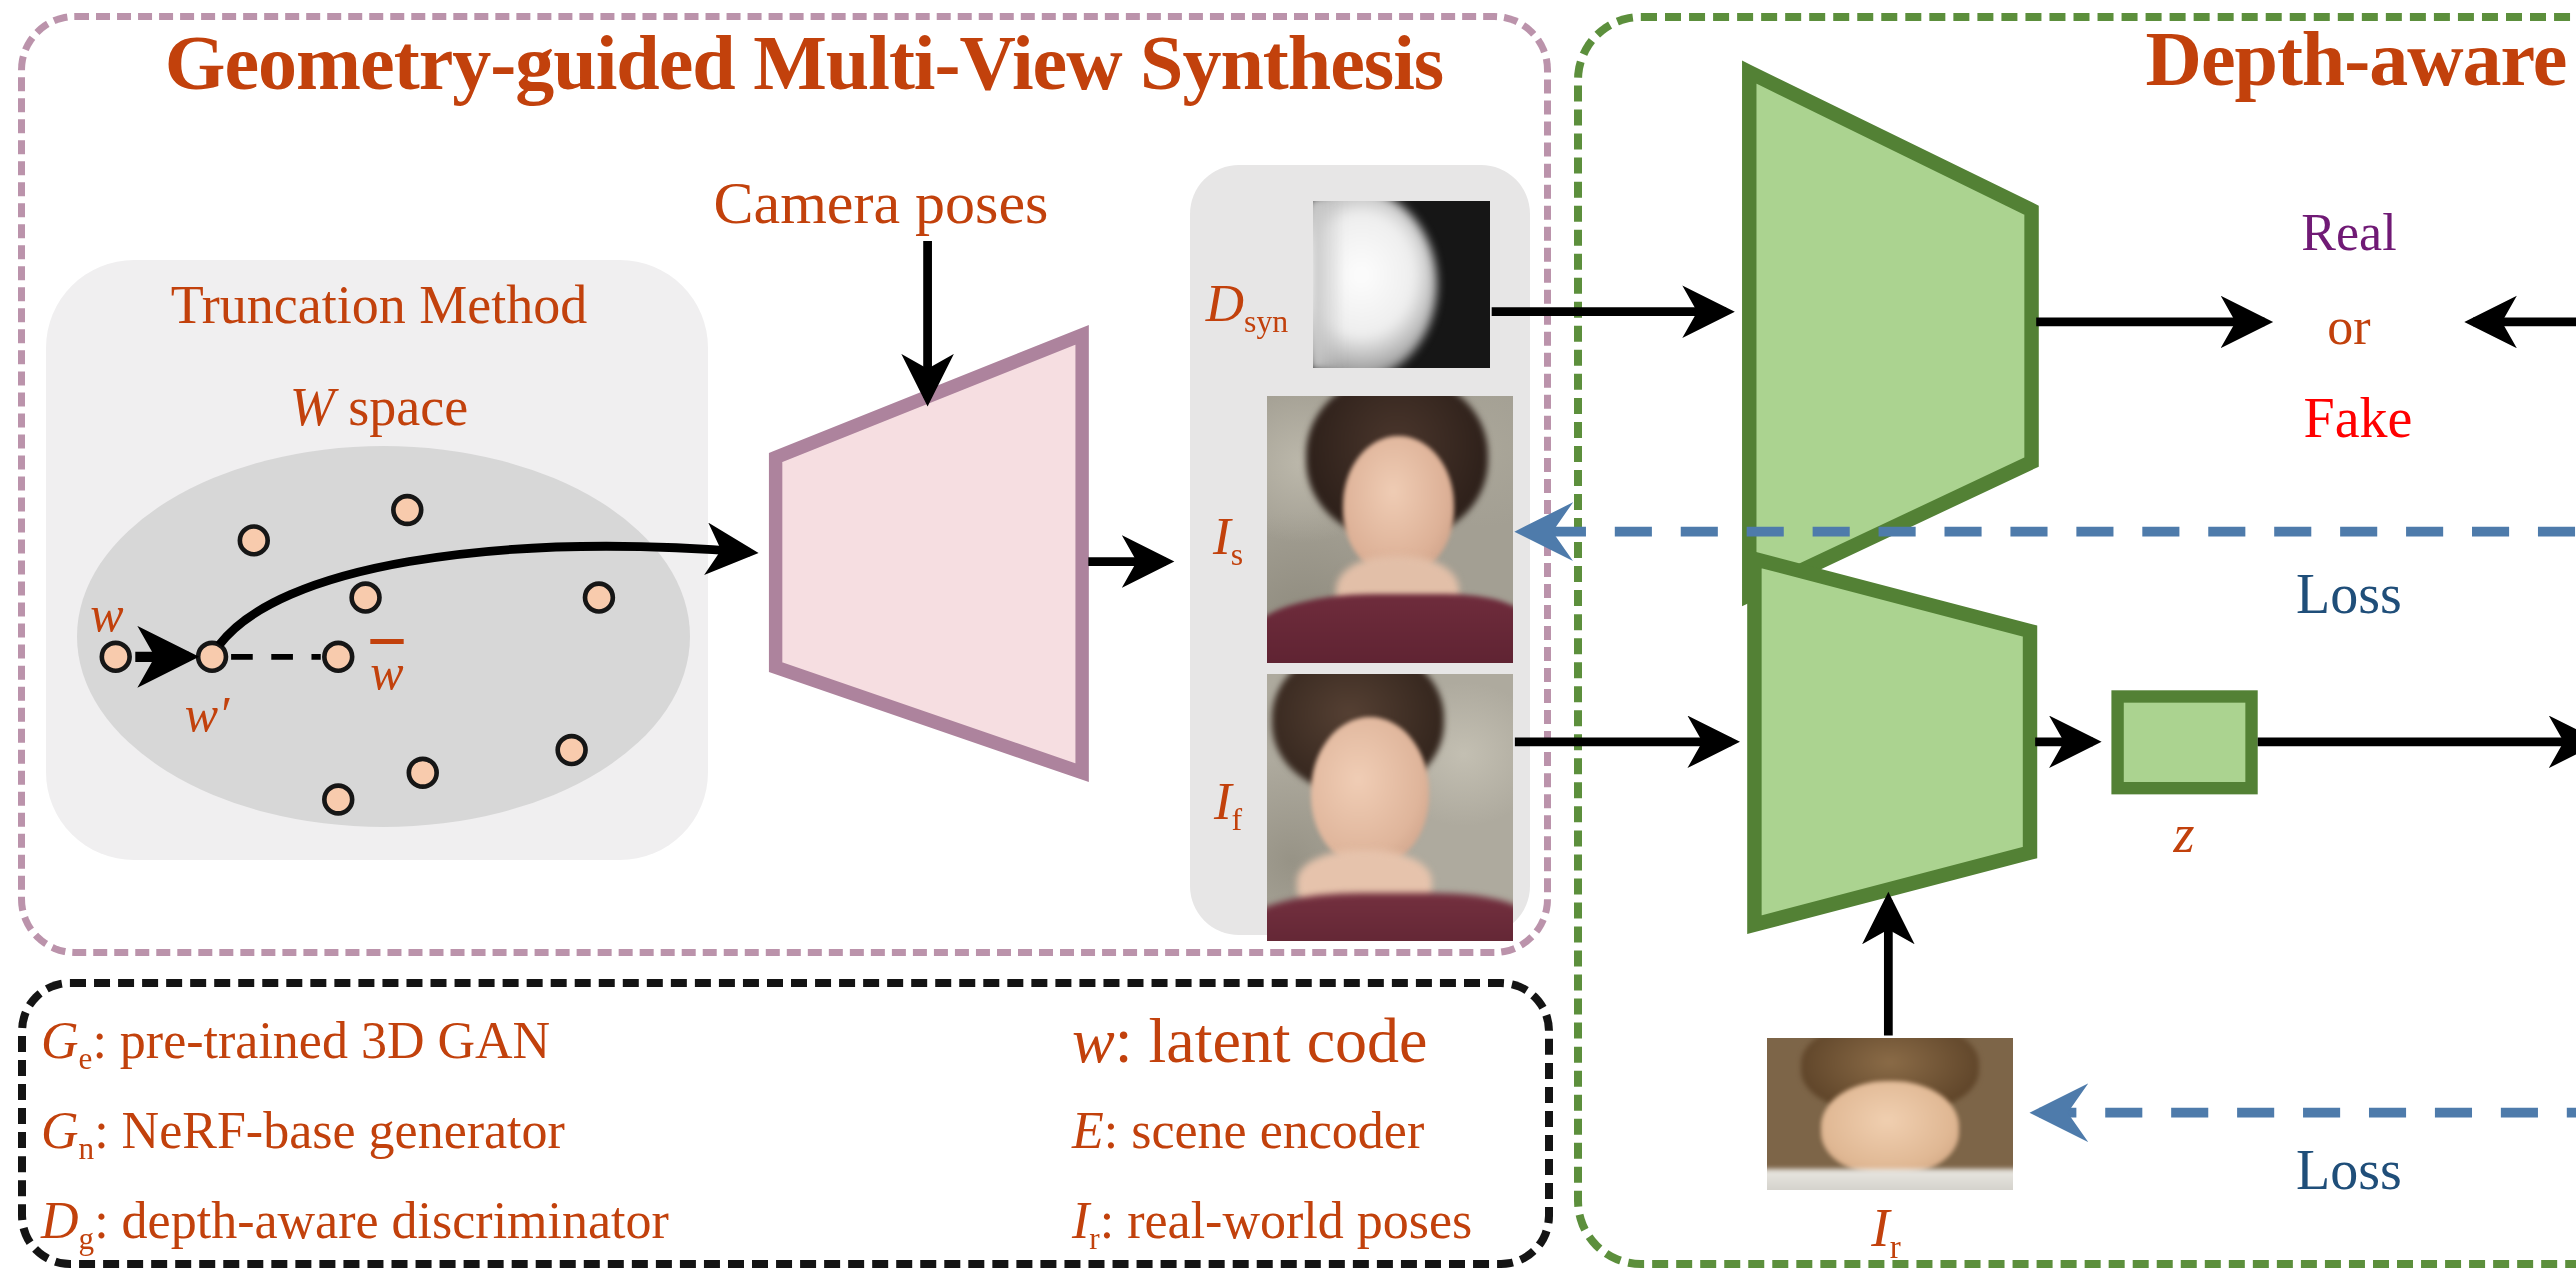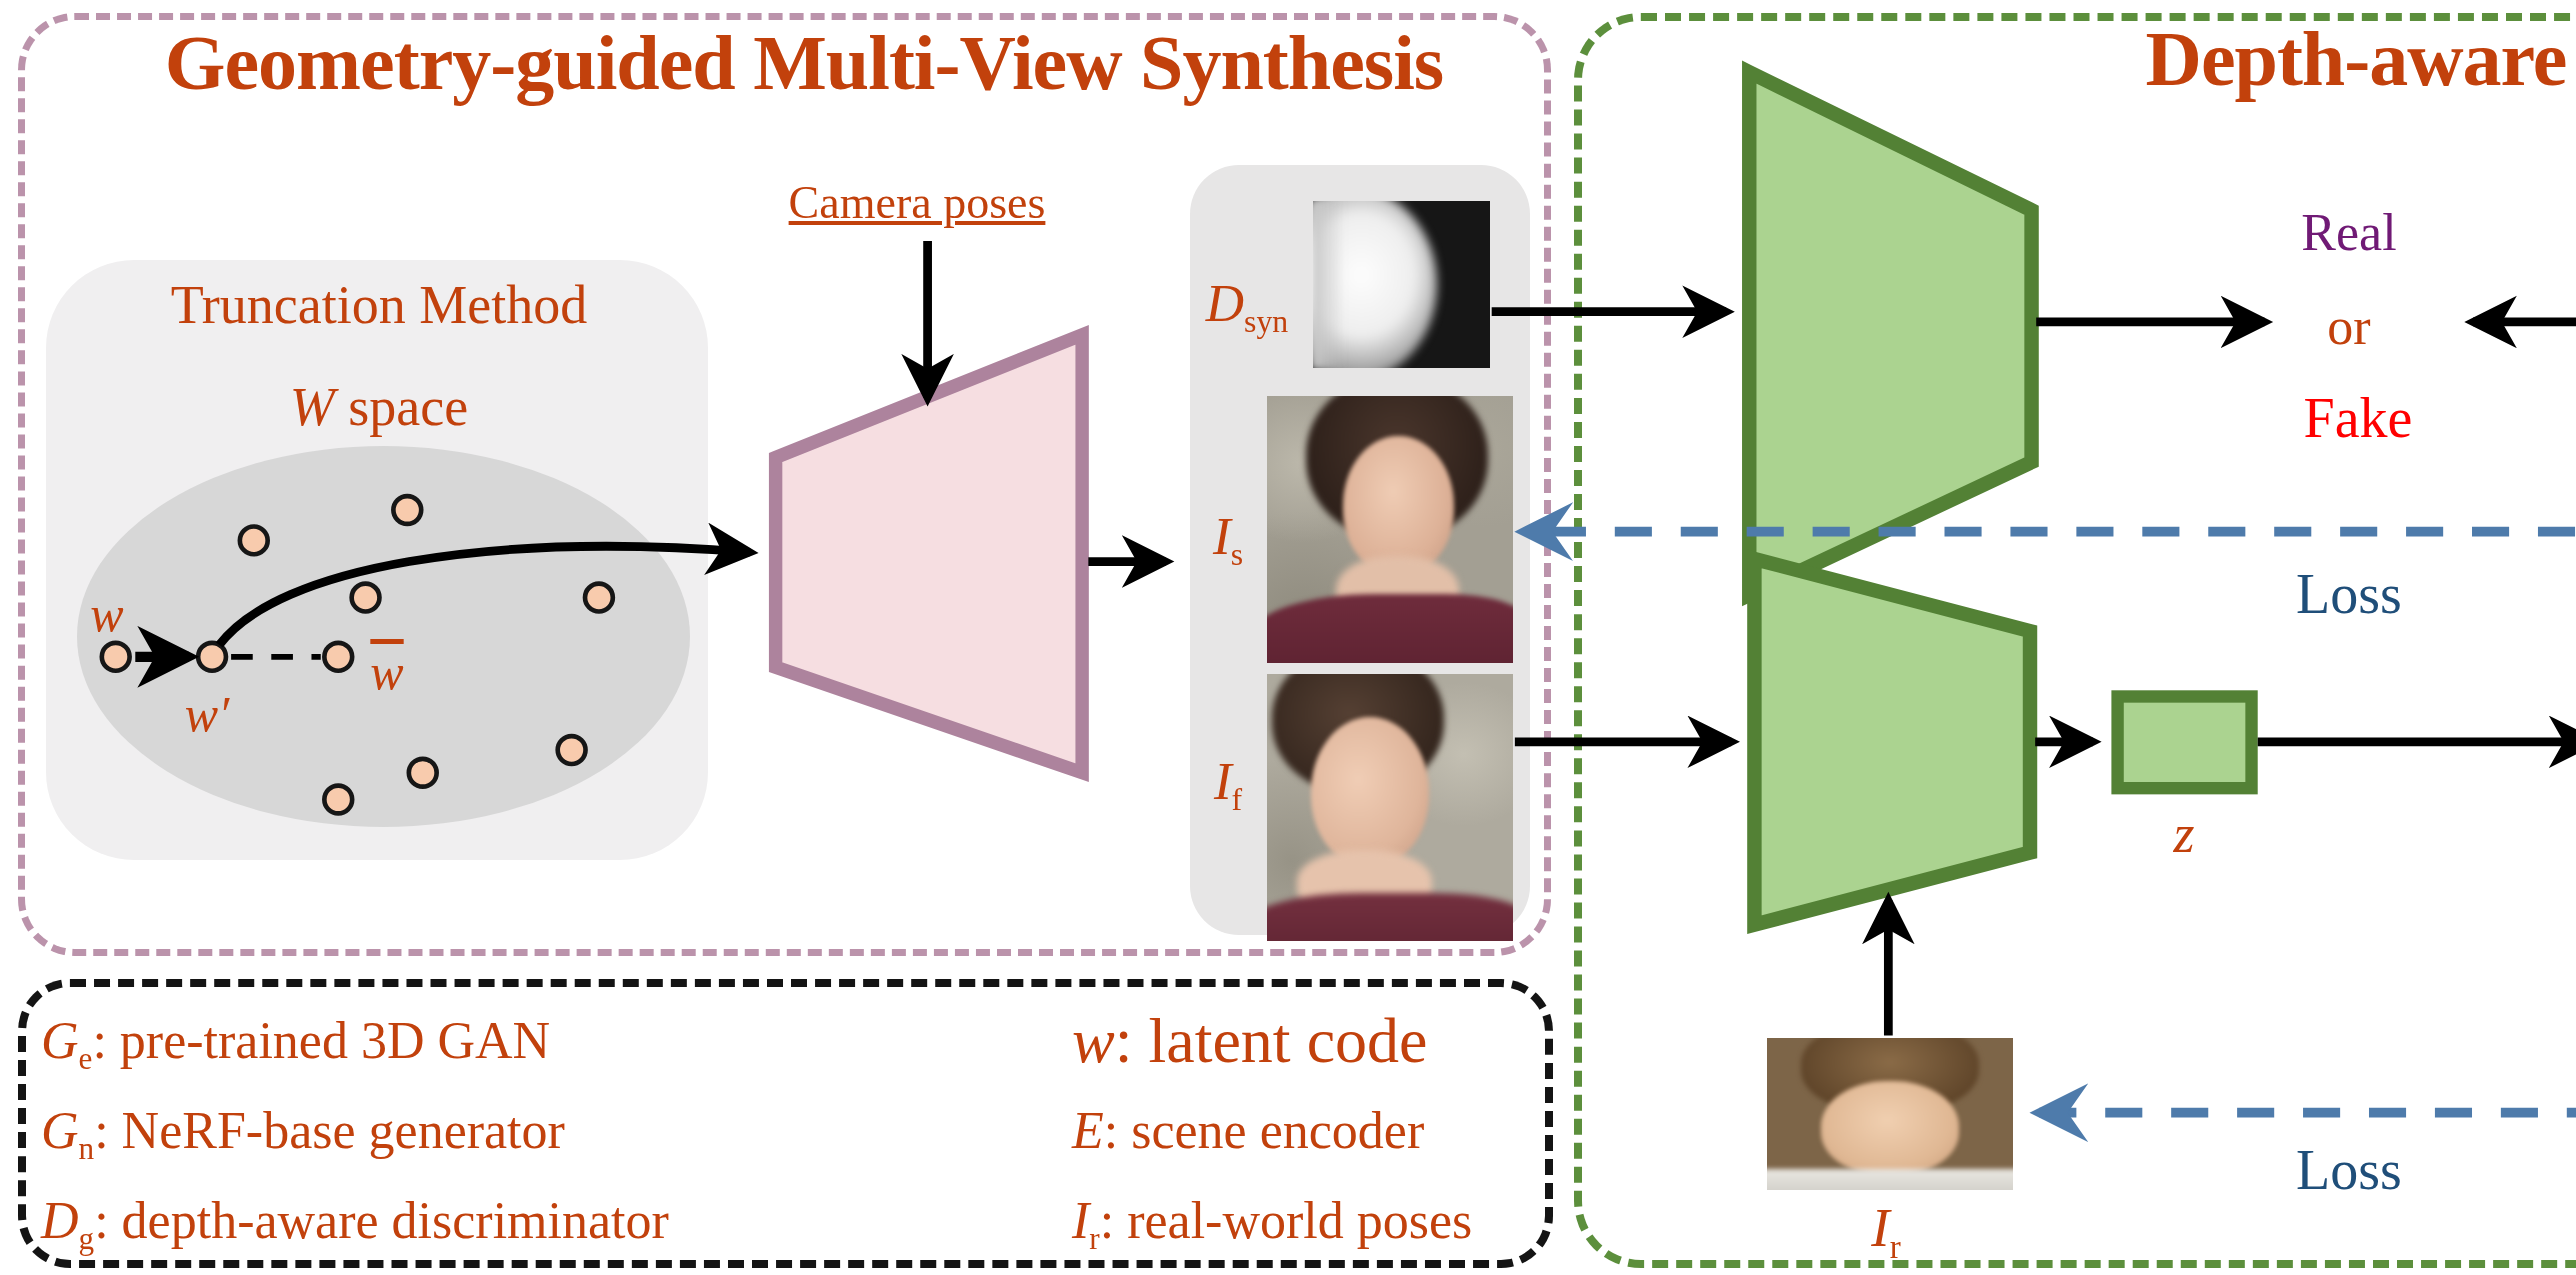--- a/index.html
+++ b/index.html
@@ -37,21 +37,21 @@
 
 <div class="grayblock" style="left:46px;top:260px;width:662px;height:600px;border-radius:88px;background:#f0eff0;"></div>
 <div class="grayblock" style="left:77px;top:446px;width:613px;height:381px;border-radius:50%;background:#d7d7d7;"></div>
 <div class="lbl" style="left:379px;top:305px;font-size:54px;">Truncation Method</div>
 <div class="lbl" style="left:379px;top:407px;font-size:54px;"><span class="sym">W</span><span> space</span></div>
 <div class="lbl sym" style="left:107px;top:614px;font-size:50px;">w</div>
 <div class="lbl sym" style="left:207px;top:714px;font-size:50px;">w′</div>
 <div class="lbl overbar" style="left:387px;top:672px;font-size:50px;">w</div>
 
 <div class="lbl" style="left:923px;top:571px;font-size:66px;"><span class="sym">G</span><sub>e</sub></div>
-<div class="lbl" style="left:917px;top:203px;font-size:46px;text-decoration:underline;">Camera poses</div>
+<div class="lbl" style="left:881px;top:203px;font-size:60px;">Camera poses</div>
 
 <div class="grayblock" style="left:1190px;top:165px;width:340px;height:770px;border-radius:49px;"></div>
 
 <div class="depth" style="left:1313px;top:201px;width:177px;height:167px;">
   <div style="left:-25%;top:-8%;width:95%;height:116%;border-radius:50%;background:radial-gradient(ellipse at 55% 45%, #fdfdfd 0%, #eeeeee 40%, #a9a9a9 62%, #3a3a3a 82%, transparent 92%);filter:blur(4.6px);"></div>
   <div style="left:0;top:0;width:18%;height:100%;background:linear-gradient(90deg,#c9c9c9,transparent);filter:blur(3.1px);"></div>
 </div>
 <div class="lbl" style="left:1247px;top:303px;font-size:53px;"><span class="sym">D</span><sub>syn</sub></div>
 
 <div class="photo" style="left:1267px;top:396px;width:246px;height:267px;">
@@ -63,21 +63,21 @@
 </div>
 <div class="lbl" style="left:1228px;top:536px;font-size:53px;text-align:center;"><span class="sym">I</span><sub>s</sub></div>
 
 <div class="photo" style="left:1267px;top:674px;width:246px;height:267px;">
   <div style="inset:0;background:radial-gradient(55% 45% at 80% 30%, #c3bfb2 0%, transparent 60%),radial-gradient(60% 55% at 10% 70%, #979386 0%, transparent 70%),#aeaa9e;"></div>
   <div style="left:2%;top:-10%;width:70%;height:55%;border-radius:48%;background:radial-gradient(ellipse at 45% 45%, #554033 0%, #32241c 75%);filter:blur(3.1px);"></div>
   <div style="left:18%;top:16%;width:48%;height:56%;border-radius:50% 50% 47% 47%;background:radial-gradient(ellipse at 40% 42%, #f0cdb5 0%, #dfb59b 62%, #c3977f 100%);filter:blur(2.1px);"></div>
   <div style="left:12%;top:66%;width:55%;height:26%;border-radius:45%;background:#e6c3ac;filter:blur(3.6px);"></div>
   <div style="left:-6%;top:82%;width:112%;height:26%;border-radius:40% 35% 0 0;background:linear-gradient(#74303f,#5e2432);filter:blur(3.1px);"></div>
 </div>
-<div class="lbl" style="left:1228px;top:781px;font-size:53px;"><span class="sym">I</span><sub>f</sub></div>
+<div class="lbl" style="left:1228px;top:801px;font-size:53px;"><span class="sym">I</span><sub>f</sub></div>
 
 <div class="lbl" style="left:1885px;top:324px;font-size:63px;"><span class="sym">D</span><sub>g</sub></div>
 
 <div class="lbl real" style="left:2349px;top:233px;">Real</div>
 <div class="lbl or" style="left:2349px;top:327px;">or</div>
 <div class="lbl fake" style="left:2350px;top:418px;">Fake</div>
 <div class="lbl loss" style="left:2349px;top:594px;">Loss</div>
 <div class="lbl sym" style="left:1887px;top:738px;font-size:62px;">E</div>
 <div class="lbl sym" style="left:2184px;top:834px;font-size:54px;">z</div>
 

